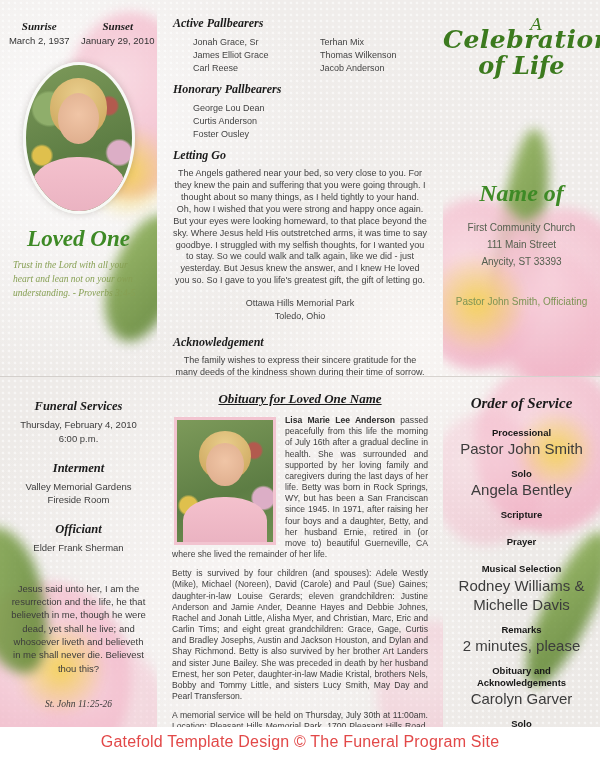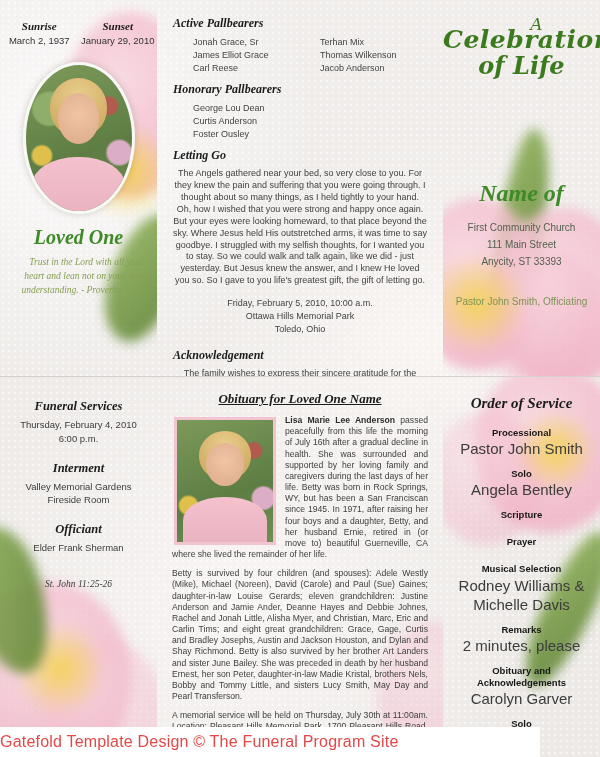--- a/index.html
+++ b/index.html
@@ -40,23 +40,23 @@
       radial-gradient(circle at 88% 60%, #dcaec6 0 9%, rgba(0,0,0,0) 11%),
       radial-gradient(circle at 78% 28%, #b25a4e 0 6%, rgba(0,0,0,0) 8%),
       radial-gradient(circle at 22% 30%, #8fae6b 0 12%, rgba(0,0,0,0) 14%),
       linear-gradient(160deg,#7d9a5a,#5d7d44 60%,#6f8f52);}
   .pp-hair{position:absolute;left:23%;top:9%;width:54%;height:40%;border-radius:50% 50% 48% 48%;
     background:radial-gradient(circle at 50% 28%, #e9cd8c, #c9a257);}
   .pp-face{position:absolute;left:30.5%;top:19%;width:39%;height:35%;border-radius:50%;
     background:radial-gradient(circle at 50% 42%, #f0c5a6, #dcaa89);}
   .pp-shirt{position:absolute;left:6%;top:63%;width:88%;height:40%;border-radius:48% 48% 0 0;
     background:linear-gradient(#f4c1cd,#eab2c1);}
-  .loved-name{font-size:20px;margin-top:12px;text-align:center;}
+  .loved-name{font-size:23px;margin-top:12px;text-align:center;}
   .verse{font-family:"Liberation Serif",serif;font-style:italic;font-size:9.5px;line-height:1.45;
-    color:#87a054;text-align:right;padding:7px 13px 0;}
+    color:#87a054;text-align:left;padding:7px 13px 0;}
   
   .tc{padding:16px 16px 0;}
   .sec-head{font-size:12px;text-align:left;margin:0 0 5px;}
   .cols{display:flex;margin-bottom:7px;}
   .col{flex:1;font-size:9px;line-height:1.45;color:#444;padding-left:20px;}
   .body-par{font-size:9px;line-height:1.32;color:#434343;text-align:center;margin:0 0 8px;}
   .block-lines{font-size:9px;line-height:1.45;color:#434343;text-align:center;margin:10px 0 12px;}
   
   .title-wrap{padding-top:16px;text-align:center;color:#3c7a1e;font-family:"DejaVu Serif",serif;font-style:italic;}
   .title-a{font-size:17px;line-height:1;margin-bottom:-6px;margin-left:30px;}
@@ -84,22 +84,22 @@
   .obit-par{font-size:8.6px;line-height:1.3;color:#3e3e3e;text-align:justify;margin:0 0 8px;}
   .obit-name{font-weight:bold;color:#2e2e2e;}
   
   .br{padding-top:18px;text-align:center;}
   .oos-title{font-size:15px;margin-bottom:15px;}
   .oos-item{margin-bottom:9px;padding:0 8px;}
   .oos-item.gap{margin-bottom:15px;}
   .oos-label{font-size:9.5px;font-weight:bold;color:#181818;line-height:1.3;}
   .oos-value{font-size:15px;color:#3c3c3c;line-height:1.3;}
   
-  .footer{position:absolute;left:0;top:727px;width:540px;height:30px;background:#ffffff;
-    display:flex;align-items:center;justify-content:flex-start;z-index:3;}
+  .footer{position:absolute;left:0;top:727px;width:600px;height:30px;background:#ffffff;
+    display:flex;align-items:center;justify-content:center;z-index:3;}
   .footer-text{font-family:"Liberation Sans",sans-serif;font-size:16px;color:#e24848;letter-spacing:.2px;}
 </style>
 </head>
 <body>
 
 <div class="page">
 
   <div class="spread spread-top">
 
     <div class="panel p-left">
@@ -146,21 +146,20 @@
         <div class="cols">
           <div class="col">
             <div>George Lou Dean</div>
             <div>Curtis Anderson</div>
             <div>Foster Ousley</div>
           </div>
         </div>
         <div class="h-serif sec-head">Letting Go</div>
         <div class="body-par">The Angels gathered near your bed, so very close to you. For they knew the pain and suffering that you were going through. I thought about so many things, as I held tightly to your hand. Oh, how I wished that you were strong and happy once again. But your eyes were looking homeward, to that place beyond the sky. Where Jesus held His outstretched arms, it was time to say goodbye. I struggled with my selfish thoughts, for I wanted you to stay. So we could walk and talk again, like we did - just yesterday. But Jesus knew the answer, and I knew He loved you so. So I gave to you life's greatest gift, the gift of letting go.</div>
         <div class="block-lines">
-          <div>Friday, February 5, 2010, 10:00 a.m.</div>
           <div>Ottawa Hills Memorial Park</div>
           <div>Toledo, Ohio</div>
         </div>
         <div class="h-serif sec-head">Acknowledgement</div>
         <div class="body-par">The family wishes to express their sincere gratitude for the many deeds of the kindness shown during their time of sorrow. May God be with you always.</div>
 
       </div>
     </div>
 
     <div class="panel p-right">
@@ -201,20 +200,21 @@
         </div>
         <div class="h-serif bl-head">Interment</div>
         <div class="bl-lines">
           <div>Valley Memorial Gardens</div>
           <div>Fireside Room</div>
         </div>
         <div class="h-serif bl-head">Officiant</div>
         <div class="bl-lines">
           <div>Elder Frank Sherman</div>
         </div>
+        <div class="scripture">Jesus said unto her, I am the resurrection and the life, he that believeth in me, though he were dead, yet shall he live; and whosoever liveth and believeth in me shall never die. Believest thou this?</div>
         <div class="scripture-ref">St. John 11:25-26</div>
       </div>
     </div>
 
     <div class="panel p-center">
       <div class="deco petal soft" style="right:-46px;bottom:-36px;width:112px;height:142px;"></div>
       <div class="content bc">
         <div class="h-serif bc-head">Obituary for Loved One Name</div>
         <div>
           <div class="rect-portrait">

